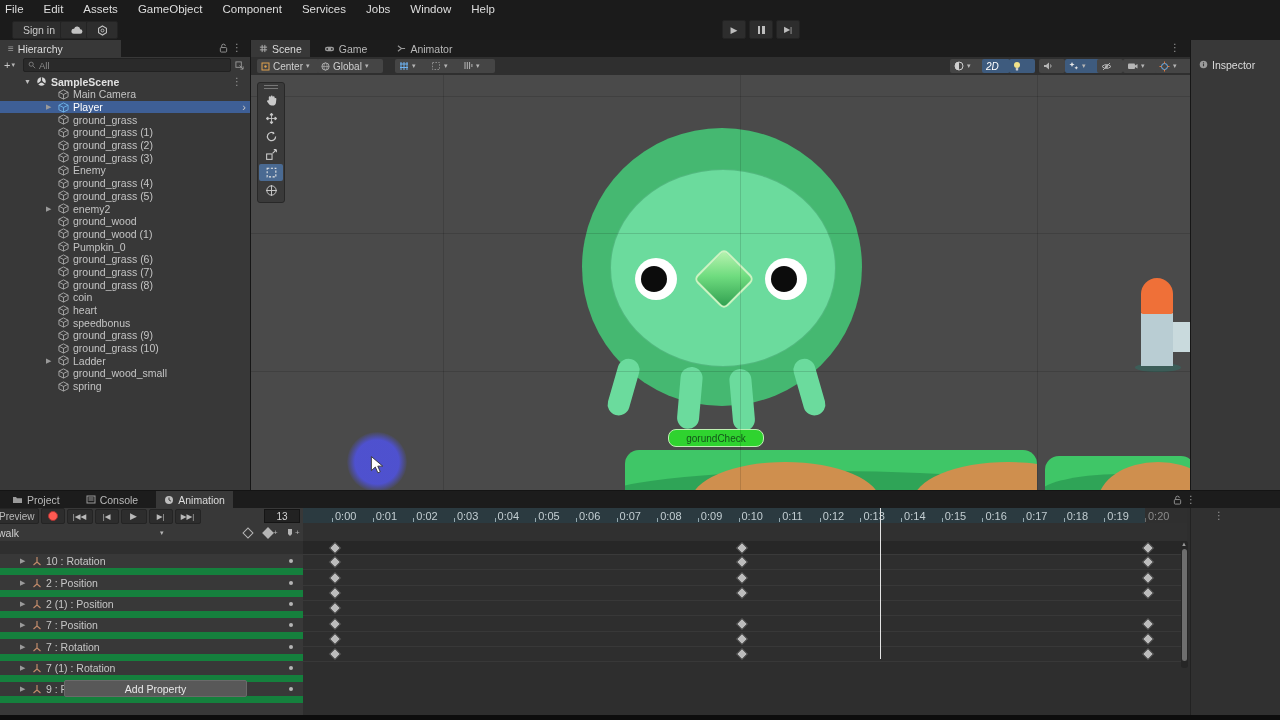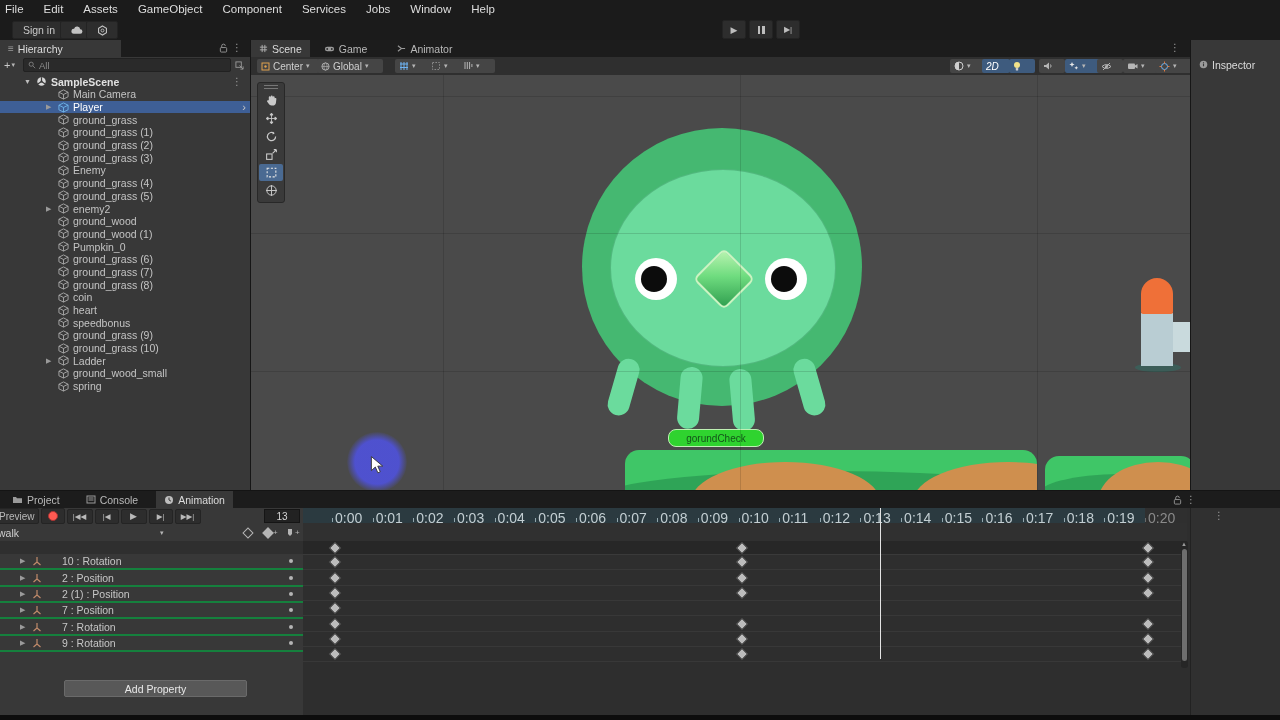--- a/index.html
+++ b/index.html
@@ -97,33 +97,33 @@
   
   #anim-left{position:absolute;left:0;top:17px;width:303px;height:213px;background:#383838;border-right:1px solid #222;}
   #anim-transport{position:absolute;left:0;top:0;width:303px;height:16px;display:flex;align-items:center;gap:2px;}
   .abtn{height:13px;background:#2d2d2d;border:1px solid #242424;border-radius:2px;color:#b9b9b9;font-size:7.5px;
         display:flex;align-items:center;justify-content:center;padding:0 3px;}
   #frame-field{position:absolute;left:264px;top:1px;width:34px;height:12px;background:#222;border:1px solid #151515;color:#d6d6d6;
                font-size:10px;text-align:center;font-family:inherit;padding:0;}
   #clip-row{position:absolute;left:0;top:16px;width:303px;height:17px;display:flex;align-items:center;font-size:10.5px;color:#cfcfcf;}
   #prop-summary{position:absolute;left:0;top:33px;width:303px;height:13px;background:#2f2f2f;}
   #prop-list{position:absolute;left:0;top:46px;width:303px;}
-  .p-row{position:relative;height:14.35px;display:flex;align-items:center;gap:20px;padding-left:32px;
-         font-size:10.5px;color:#c6c6c6;border-bottom:2px solid #15803d;}
+  .p-row{position:relative;height:14.35px;display:flex;align-items:center;gap:4px;padding-left:32px;
+         font-size:10.5px;color:#c6c6c6;border-bottom:7px solid #15803d;}
   .p-row .p-arrow{position:absolute;left:20px;font-size:7px;color:#9a9a9a;}
   .p-dot{position:absolute;right:10px;width:4px;height:4px;border-radius:50%;background:#b5b5b5;}
   #add-prop{position:absolute;left:64px;top:172px;width:181px;height:15px;background:#585858;border:1px solid #6a6a6a;border-radius:2px;
             color:#e9e9e9;font-size:10.5px;display:flex;align-items:center;justify-content:center;}
   
   #timeline{position:absolute;left:303px;top:17px;width:977px;height:213px;background:#2e2e2e;}
   #ruler{position:absolute;left:0;top:0;width:884px;height:15px;background:#2f2f2f;border-bottom:1px solid #232323;overflow:hidden;}
   #ruler .teal{position:absolute;left:0;top:0;width:842px;height:15px;background:#2b3a40;}
   .tick{position:absolute;top:0;height:15px;}
   .tick i{position:absolute;left:0;bottom:1px;width:1px;height:4px;background:#92a6ad;}
-  .tick span{position:absolute;left:3px;top:2px;font-size:14px;color:#c3ced2;white-space:nowrap;}
+  .tick span{position:absolute;left:3px;top:2px;font-size:11px;color:#c3ced2;white-space:nowrap;}
   .tick.out span{color:#8a8a8a;}
   .tick.out i{background:#6a6a6a;}
   #dope-spacer{position:absolute;left:0;top:15px;width:884px;height:18px;background:#303030;}
   #dope{position:absolute;left:0;top:33px;width:884px;}
   .d-row{position:relative;height:14.35px;background:#2e2e2e;border-bottom:1px solid #383838;}
   .d-row.d-sum{height:13px;background:#272727;border-bottom:1px solid #3a3a3a;}
   .key{position:absolute;top:50%;width:7px;height:7px;background:#bcbcbc;outline:1px solid #4e4e4e;
        transform:translate(-50%,-50%) rotate(45deg);}
   #playhead{position:absolute;left:577px;top:0;width:1px;height:151px;background:#e3e3e3;}
   #vscroll{position:absolute;left:878px;top:33px;width:7px;height:127px;background:#262626;border-radius:3px;}
@@ -844,20 +844,30 @@
     <span class="p-label">7 : Rotation</span>
     <span class="p-dot"></span>
   </div>
           <div class="p-row">
     <span class="p-arrow">▶</span>
     <span class="ico">
       <svg viewBox="0 0 10 10" width="10" height="10">
                 <path d="M5 6 V1 M5 6 L1.5 9 M5 6 L8.5 9" fill="none" stroke="#c08a6a" stroke-width="1.2"></path>
               </svg>
     </span>
+    <span class="p-label">7 (1) : Rotation</span>
+    <span class="p-dot"></span>
+  </div>
+          <div class="p-row">
+    <span class="p-arrow">▶</span>
+    <span class="ico">
+      <svg viewBox="0 0 10 10" width="10" height="10">
+                <path d="M5 6 V1 M5 6 L1.5 9 M5 6 L8.5 9" fill="none" stroke="#c08a6a" stroke-width="1.2"></path>
+              </svg>
+    </span>
     <span class="p-label">9 : Rotation</span>
     <span class="p-dot"></span>
   </div>
         </div>
       <div id="add-prop">
           <span>Add Property</span>
         </div>
     </div>
 
     <div id="timeline">

